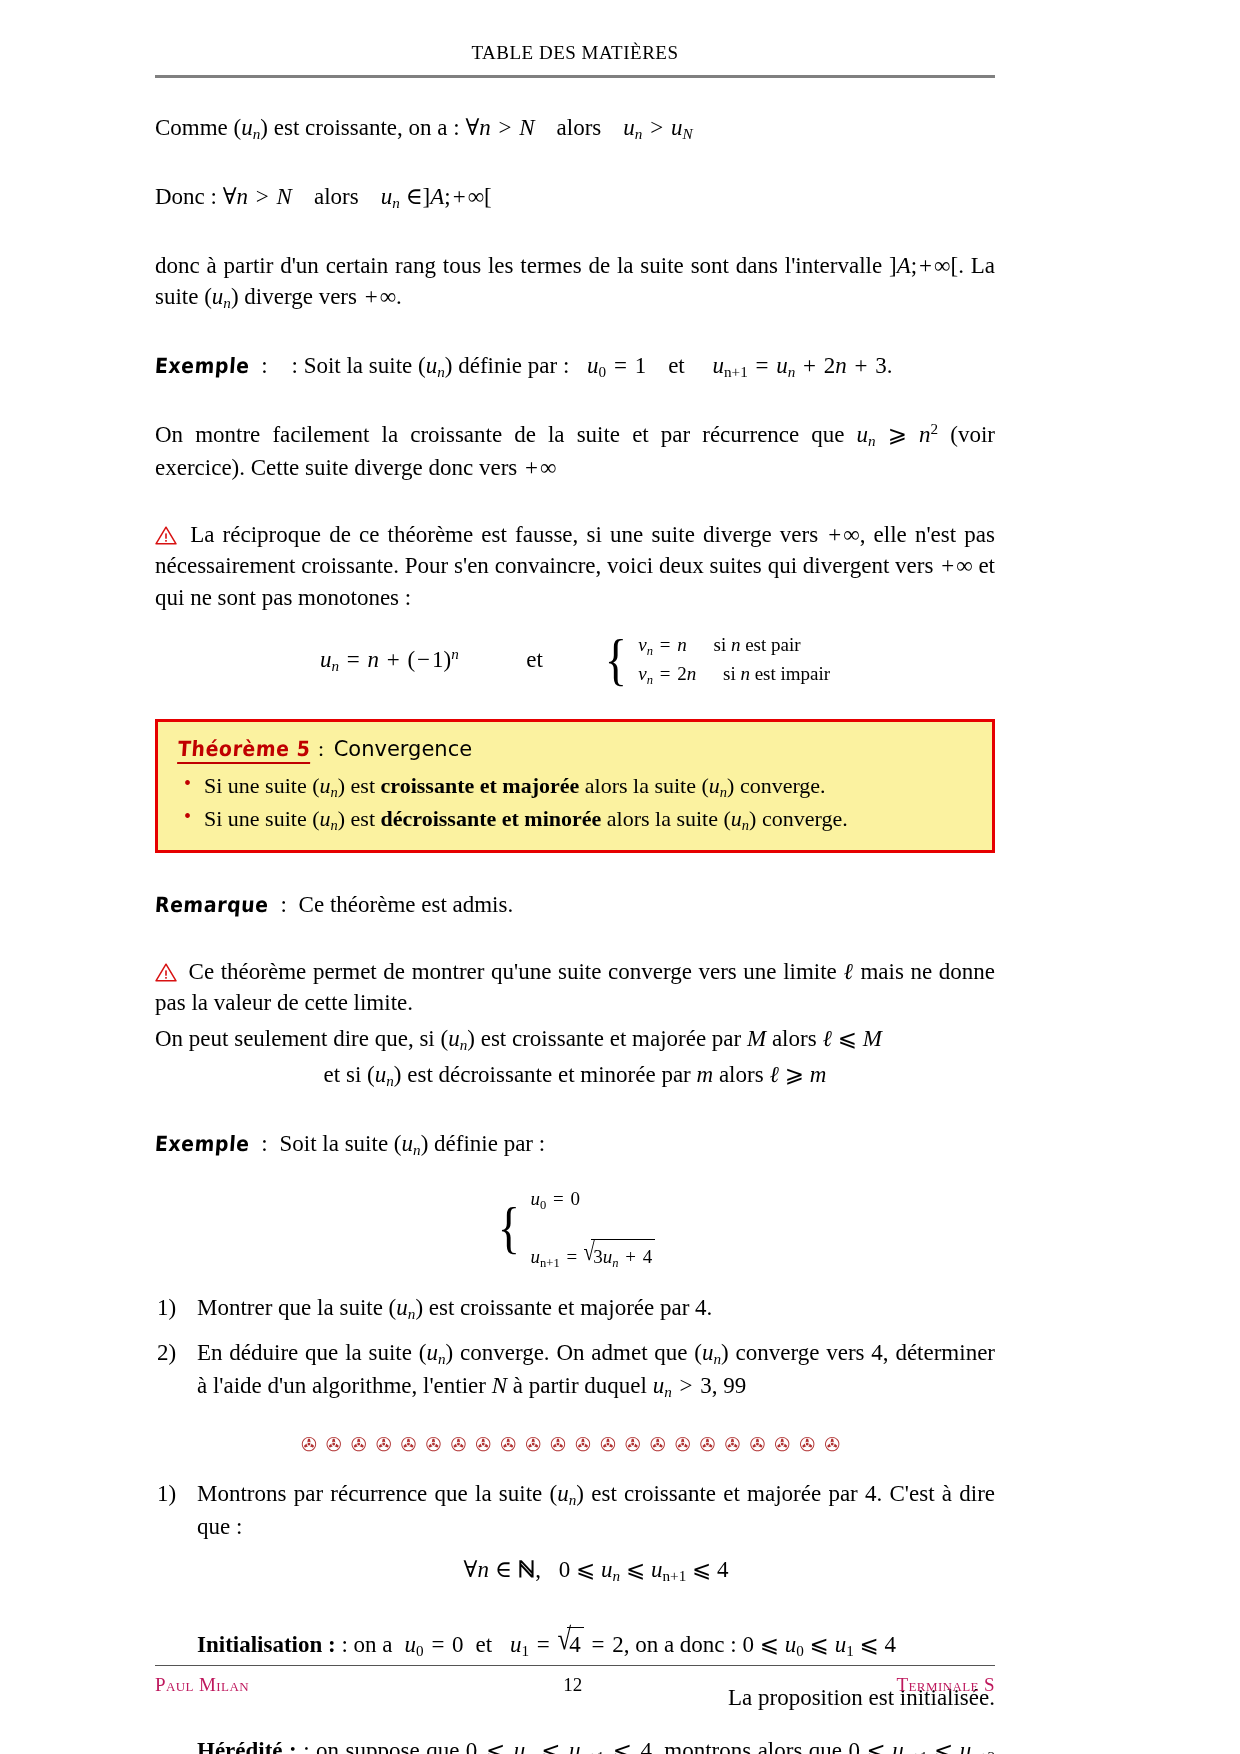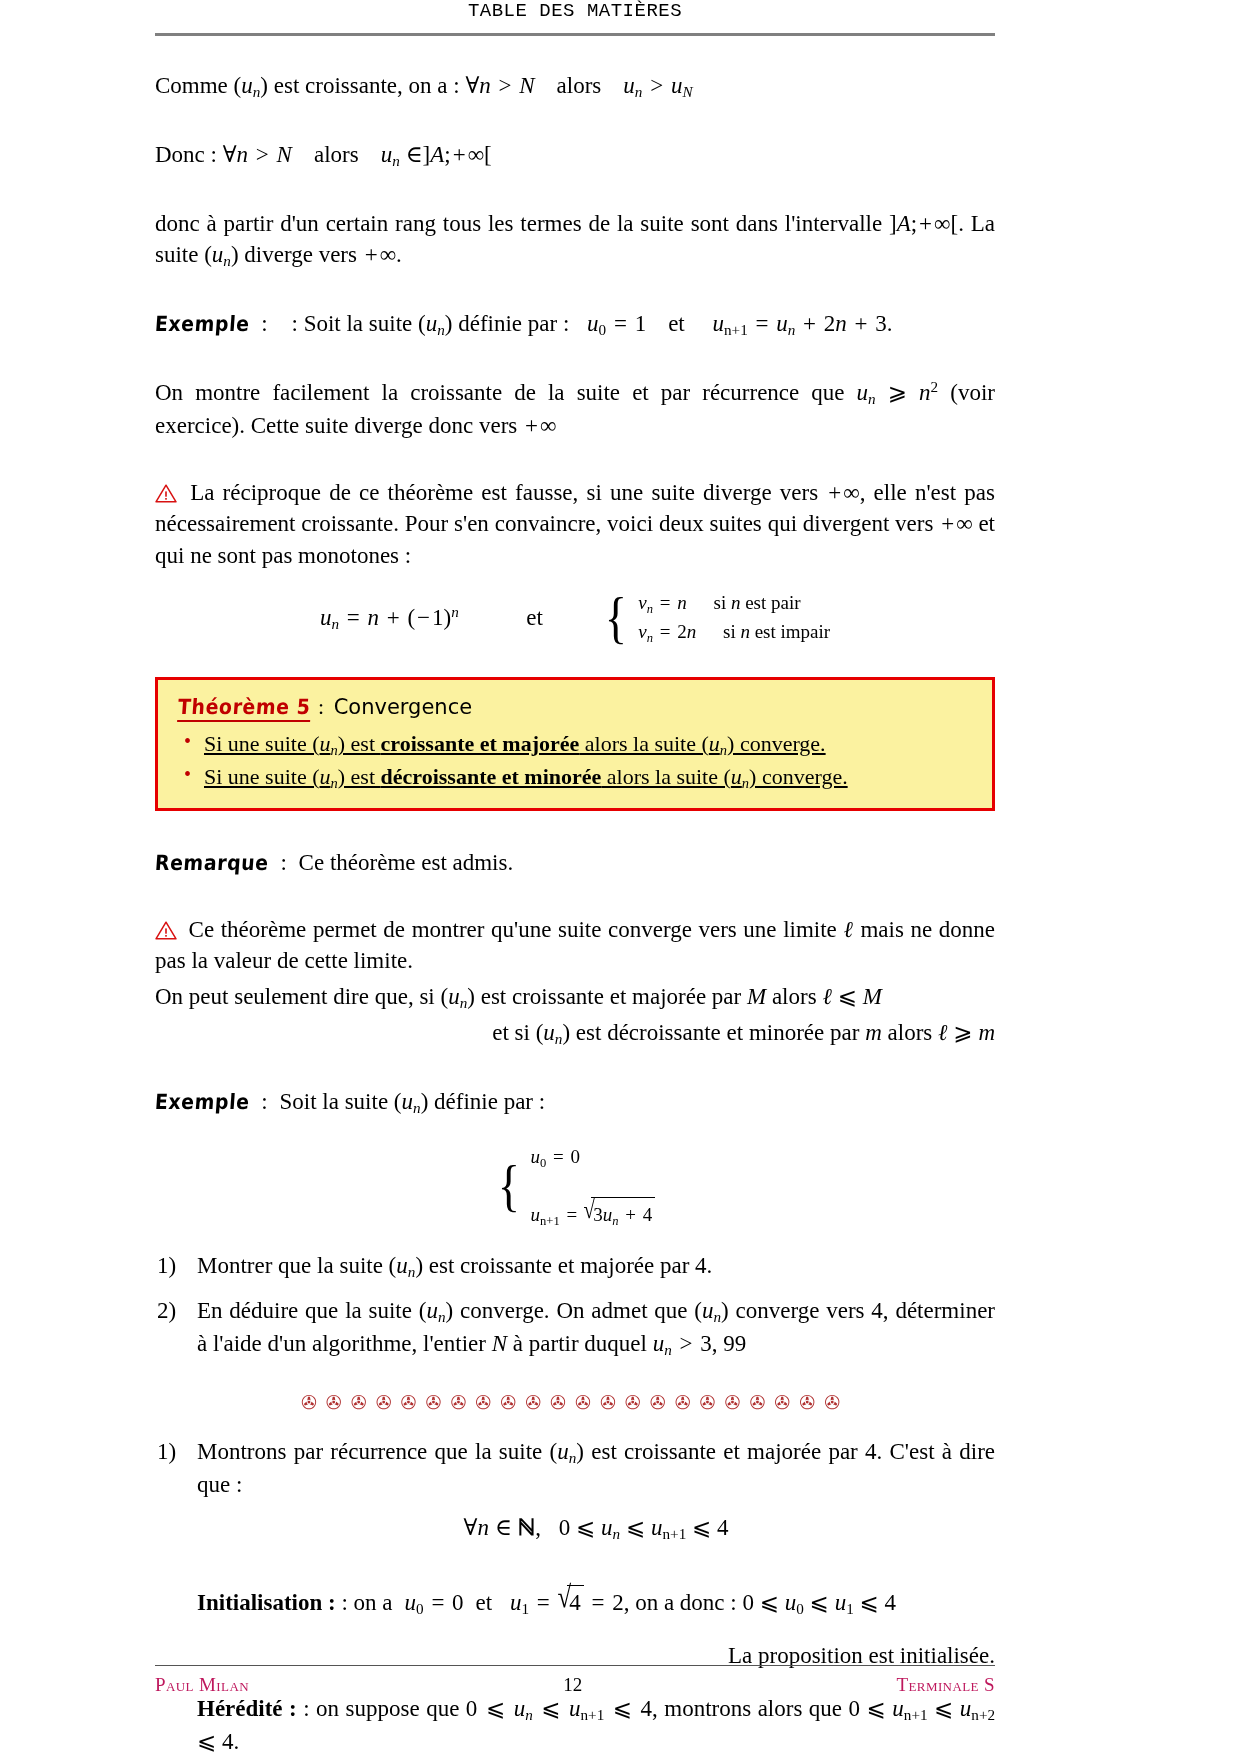--- a/index.html
+++ b/index.html
@@ -21,21 +21,21 @@
     top: 0;
     width: 840px;
     height: 1754px;
   }
 
   
   .running-head {
     text-align: center;
     font-size: 19px;
     letter-spacing: 0.5px;
-    font-family: Liberation Mono, monospace;
+    padding-top: 42px;
   }
   .sc { font-variant: small-caps; }
   .head-rule {
     margin-top: 11px;
     height: 3px;
     background: #808080;
   }
 
   
   .para {
@@ -120,21 +120,20 @@
   .thm-list {
     list-style: none;
     margin: 0;
     padding: 0;
   }
   .thm-list li {
     font-size: 22px;
     line-height: 1.42;
     position: relative;
     padding-left: 26px;
-    text-decoration: underline;
   }
   .thm-list li::before {
     content: "\2022";
     color: #c00000;
     position: absolute;
     left: 6px;
     top: -1px;
     font-size: 20px;
   }
   .bold { font-weight: bold; }
@@ -338,21 +337,21 @@
         <rect x="10.2" y="14.0" width="1.6" height="1.7" fill="#d81111"></rect>
       </svg>
     </span>
     Ce théorème permet de montrer qu'une suite converge vers une limite <i class="m">ℓ</i> mais
     ne donne pas la valeur de cette limite.
   </p>
 
   <p class="para tight" style="text-align:left">
     On peut seulement dire que, si (<i class="m">u<sub class="s">n</sub></i>) est croissante et majorée par <i class="m">M</i> alors <i class="m">ℓ</i> ⩽ <i class="m">M</i>
   </p>
-  <p class="para tight" style="text-align:right">
+  <p class="para tight" style="text-align:center">
     et si (<i class="m">u<sub class="s">n</sub></i>) est décroissante et minorée par <i class="m">m</i> alors <i class="m">ℓ</i> ⩾ <i class="m">m</i>
   </p>
 
   <p class="para block">
     <span class="hand">Exemple</span>
     <span style="padding:0 6px">:</span>
     Soit la suite (<i class="m">u<sub class="s">n</sub></i>) définie par :
   </p>
 
   <div class="display" style="margin-top:22px">

